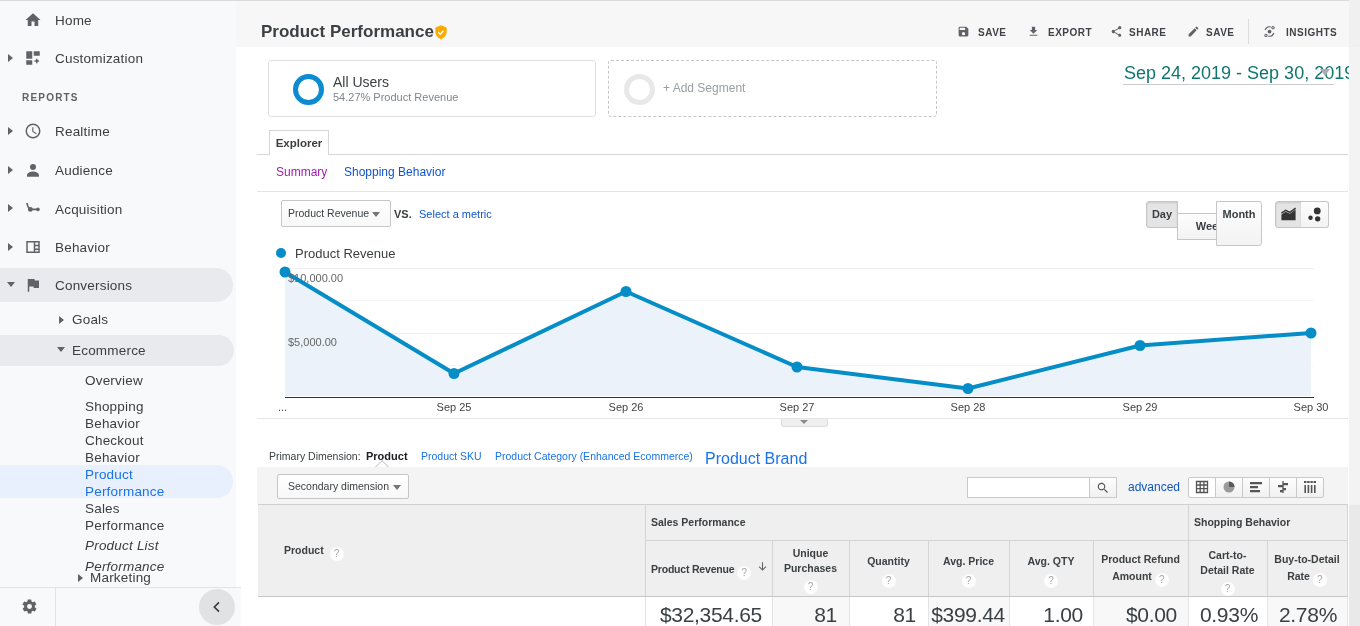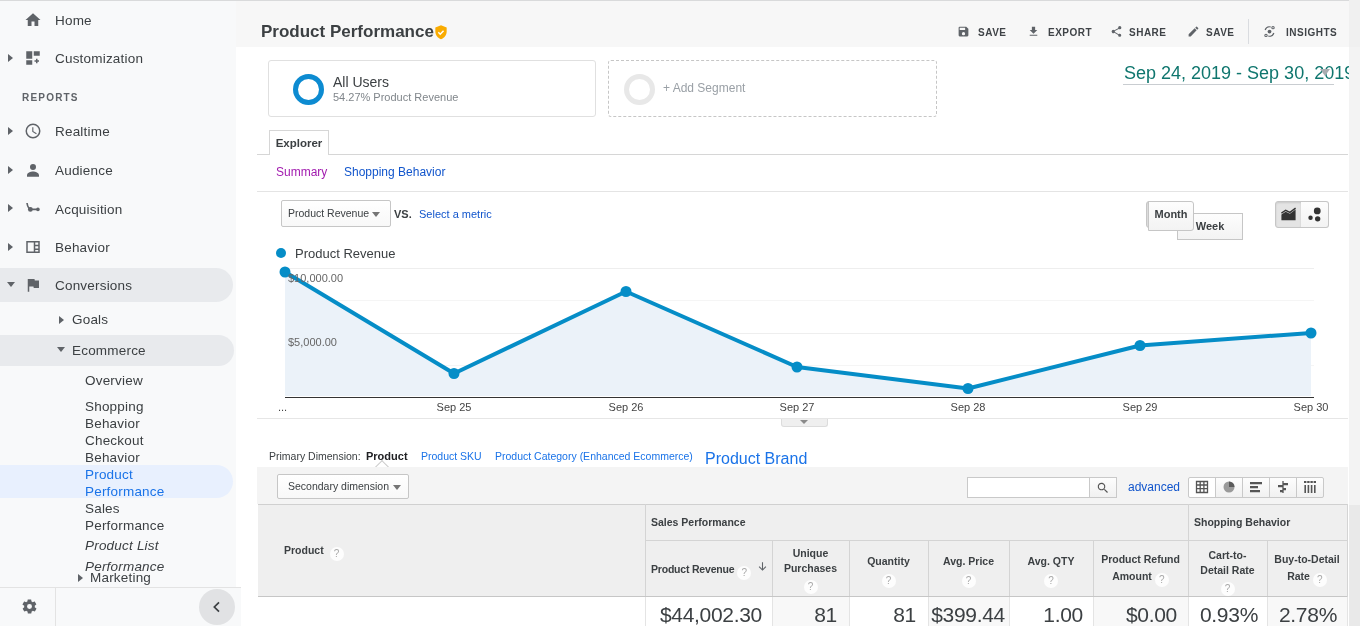--- a/index.html
+++ b/index.html
@@ -161,21 +161,21 @@
     <div class="abs glink" style="left:344px;top:165px;font-size:12px;">Shopping Behavior</div>
     <div class="abs" style="left:257px;top:191px;width:1091px;height:1px;background:#e4e4e4;"></div>
 
     <div class="abs" style="left:281px;top:200px;width:110px;height:27px;background:linear-gradient(#fff,#f8f8f8);border:1px solid #c6c6c6;border-radius:2px;box-sizing:border-box;font-size:10.5px;color:#3c4043;line-height:25px;padding-left:6px;">Product Revenue</div>
     <div class="arr-d" style="left:372px;top:212px;border-top-color:#757575;"></div>
     <div class="abs" style="left:394px;top:208px;font-size:11px;font-weight:700;color:#3c4043;">VS.</div>
     <div class="abs glink" style="left:419px;top:208px;font-size:11px;">Select a metric</div>
 
     <div class="abs" style="left:1146px;top:201px;width:32px;height:27px;background:#e4e4e4;border:1px solid #c6c6c6;border-radius:3px 0 0 3px;box-sizing:border-box;text-align:center;line-height:25px;font-size:11px;font-weight:700;color:#3c4043;box-shadow:inset 0 1px 2px rgba(0,0,0,.12);">Day</div>
     <div class="abs" style="left:1177px;top:201px;width:66px;height:27px;background:linear-gradient(#fdfdfd,#f3f3f3);border:1px solid #c6c6c6;box-sizing:border-box;text-align:center;line-height:25px;font-size:11px;font-weight:700;color:#3c4043;margin-top:12px;">Week</div>
-    <div class="abs" style="left:1148px;top:201px;width:46px;height:30px;background:linear-gradient(#fdfdfd,#f3f3f3);border:1px solid #c6c6c6;border-radius:0 3px 3px 0;box-sizing:border-box;text-align:center;line-height:25px;font-size:11px;font-weight:700;color:#3c4043;">Month</div>
+    <div class="abs" style="left:1216px;top:201px;width:46px;height:45px;background:linear-gradient(#fdfdfd,#f3f3f3);border:1px solid #c6c6c6;border-radius:0 3px 3px 0;box-sizing:border-box;text-align:center;line-height:25px;font-size:11px;font-weight:700;color:#3c4043;">Month</div>
 
     <div class="abs" style="left:1275px;top:201px;width:27px;height:27px;background:#e4e4e4;border:1px solid #c6c6c6;border-radius:3px 0 0 3px;box-sizing:border-box;box-shadow:inset 0 1px 2px rgba(0,0,0,.12);"></div>
     <svg class="abs" style="left:1280px;top:206px;" width="17" height="17" viewBox="0 0 24 24">
         <path fill="#333" d="M2 20V12l6-4 6 3 8-6v15H2z"></path>
         <path fill="none" stroke="#333" stroke-width="2" d="m2 10 6-4 6 3 8-6"></path>
       </svg>
     <div class="abs" style="left:1301px;top:201px;width:28px;height:27px;background:linear-gradient(#fdfdfd,#f3f3f3);border:1px solid #c6c6c6;border-left:none;border-radius:0 3px 3px 0;box-sizing:border-box;"></div>
     <svg class="abs" style="left:1305px;top:205px;" width="19" height="19" viewBox="0 0 24 24">
         <circle cx="15.5" cy="7.5" r="4.3" fill="#333"></circle>
         <circle cx="7" cy="16" r="2.8" fill="#333"></circle>
@@ -304,21 +304,21 @@
     <div class="abs" style="left:1094px;top:597px;width:94px;height:29px;background:#f8f8f8;"></div>
     <div class="abs" style="left:1268px;top:597px;width:79px;height:29px;background:#f8f8f8;"></div>
     <div class="abs" style="left:645px;top:597px;width:1px;height:29px;background:#e4e4e4;"></div>
     <div class="abs" style="left:772px;top:597px;width:1px;height:29px;background:#e4e4e4;"></div>
     <div class="abs" style="left:849px;top:597px;width:1px;height:29px;background:#e4e4e4;"></div>
     <div class="abs" style="left:928px;top:597px;width:1px;height:29px;background:#e4e4e4;"></div>
     <div class="abs" style="left:1009px;top:597px;width:1px;height:29px;background:#e4e4e4;"></div>
     <div class="abs" style="left:1093px;top:597px;width:1px;height:29px;background:#e4e4e4;"></div>
     <div class="abs" style="left:1188px;top:597px;width:1px;height:29px;background:#e4e4e4;"></div>
     <div class="abs" style="left:1267px;top:597px;width:1px;height:29px;background:#e4e4e4;"></div>
-    <div class="num" style="left:645px;top:603px;width:117px;">$44,002.30</div>
+    <div class="num" style="left:645px;top:603px;width:117px;">$32,354.65</div>
     <div class="num" style="left:772px;top:603px;width:65px;">81</div>
     <div class="num" style="left:849px;top:603px;width:67px;">81</div>
     <div class="num" style="left:928px;top:603px;width:77px;">$399.44</div>
     <div class="num" style="left:1009px;top:603px;width:74px;">1.00</div>
     <div class="num" style="left:1093px;top:603px;width:84px;">$0.00</div>
     <div class="num" style="left:1188px;top:603px;width:70px;">0.93%</div>
     <div class="num" style="left:1267px;top:603px;width:70px;">2.78%</div>
   </div>
 
   <div class="abs" style="left:0;top:0;width:1360px;height:1px;background:#d9dadb;"></div>

